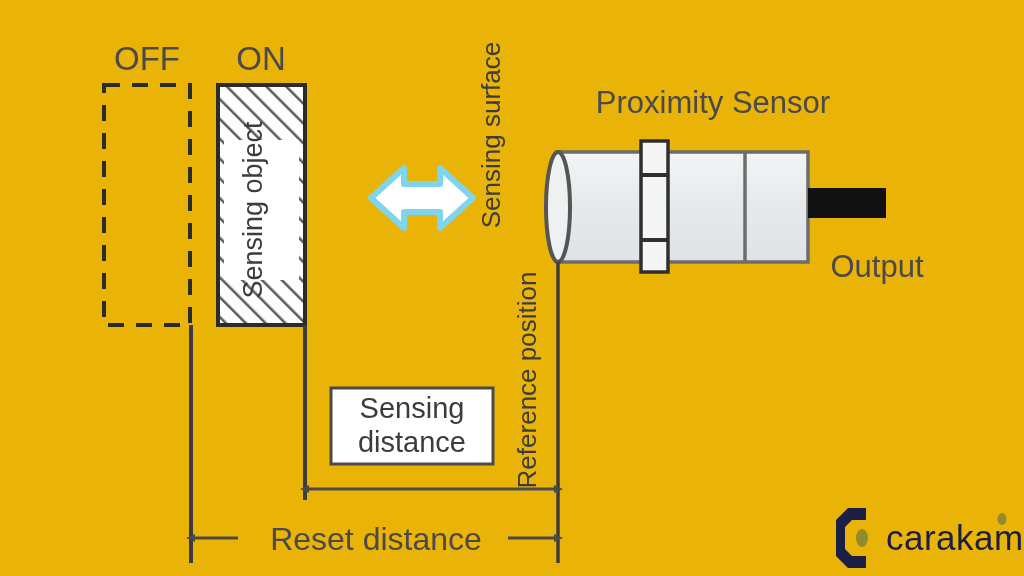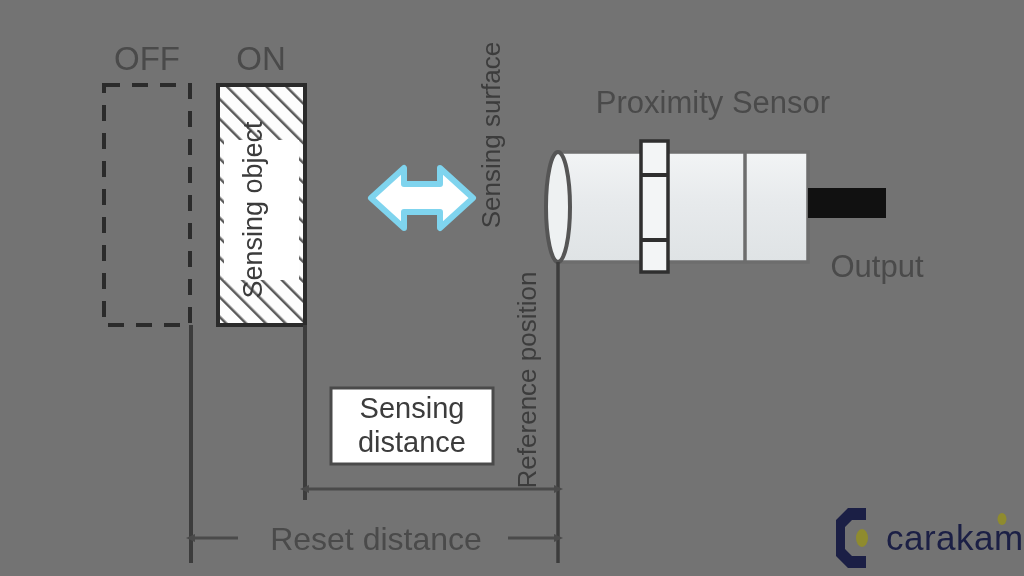--- a/index.html
+++ b/index.html
@@ -7,21 +7,21 @@
     padding: 0;
     background: #ffffff;
   }
   body {
     font-family: "Liberation Sans", sans-serif;
   }
   #stage {
     position: relative;
     width: 1024px;
     height: 576px;
-    background: #737373;
+    background: #eab308;
     overflow: hidden;
   }
   #diagram-svg {
     position: absolute;
     left: 0;
     top: 0;
     width: 1024px;
     height: 576px;
   }
   .dg-text {

